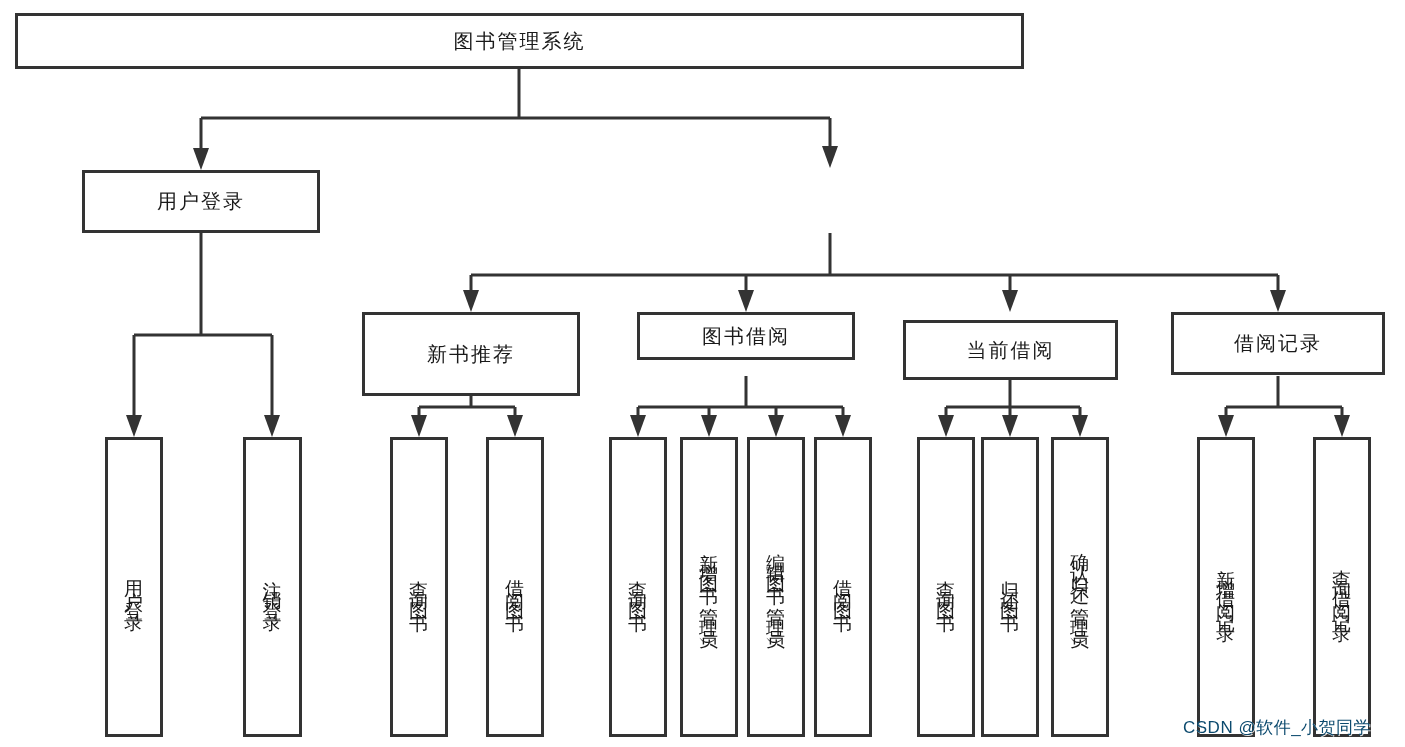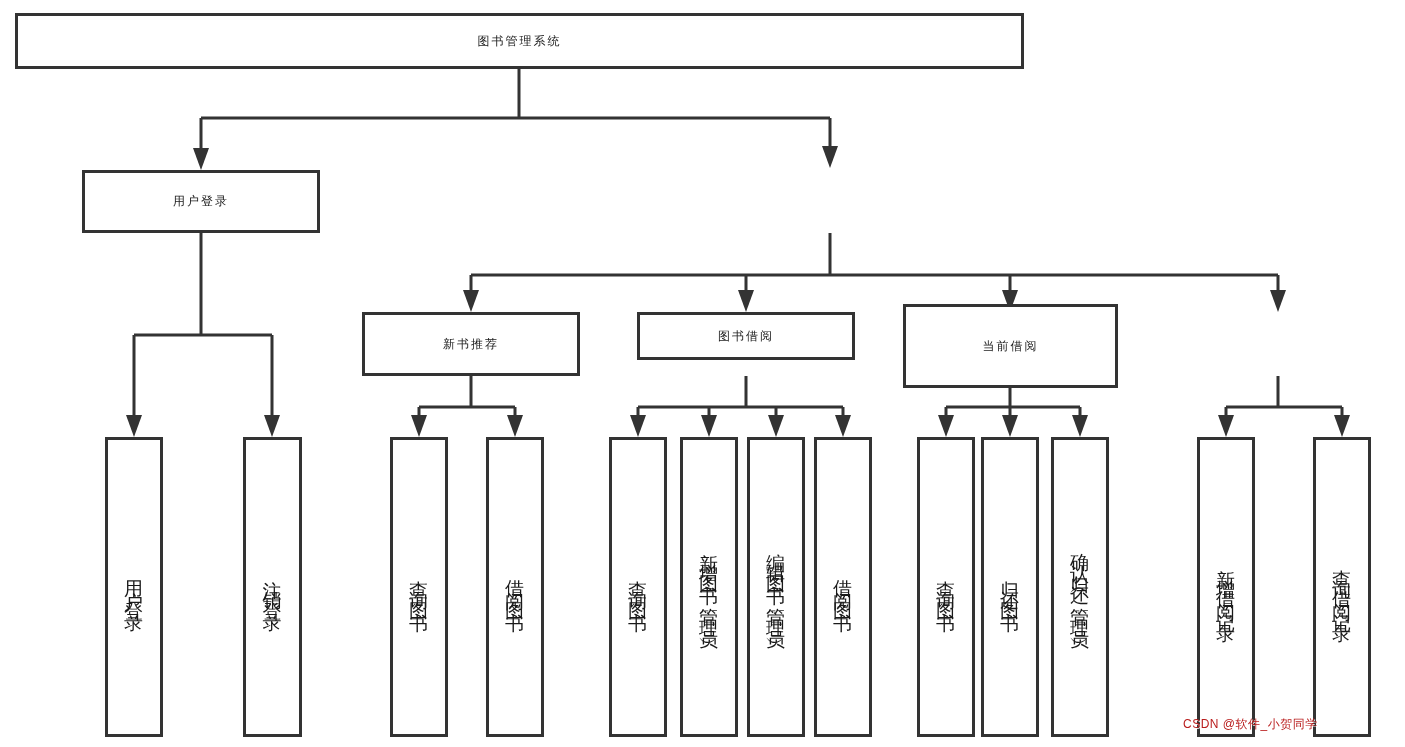--- a/index.html
+++ b/index.html
@@ -22,40 +22,40 @@
     box-sizing: border-box;
     border: 3px solid #333333;
     background: #ffffff;
     display: flex;
     align-items: center;
     justify-content: center;
     color: #1a1a1a;
     z-index: 2;
   }
   .node .lbl {
-    font-size: 12px;
+    font-size: 20px;
     letter-spacing: 2px;
     white-space: nowrap;
   }
   .node.v .lbl {
     writing-mode: vertical-rl;
     text-orientation: mixed;
     font-size: 19px;
     letter-spacing: 11px;
     line-height: 1;
     white-space: normal;
   }
   .watermark {
     position: absolute;
     left: 1183px;
     top: 716px;
     z-index: 5;
-    font-size: 12px;
+    font-size: 17px;
     letter-spacing: 0.5px;
-    color: #b91c1c;
+    color: #0c4a6e;
     text-shadow: 1px 1px 0 rgba(255,255,255,0.85);
     white-space: nowrap;
   }
 </style>
 </head>
 <body>
 
 <div class="stage">
 
   <svg class="connectors" viewBox="0 0 1405 747" xmlns="http://www.w3.org/2000/svg">
@@ -118,28 +118,31 @@
   </svg>
 
   <div class="node" style="left:15px;top:13px;width:1009px;height:56px">
     <span class="lbl">图书管理系统</span>
   </div>
 
   <div class="node" style="left:82px;top:170px;width:238px;height:63px">
     <span class="lbl">用户登录</span>
   </div>
 
-  <div class="node" style="left:362px;top:312px;width:218px;height:64px">
+  <div class="node" style="left:362px;top:312px;width:218px;height:84px">
     <span class="lbl">新书推荐</span>
   </div>
   <div class="node" style="left:637px;top:312px;width:218px;height:48px">
     <span class="lbl">图书借阅</span>
   </div>
-  <div class="node" style="left:903px;top:304px;width:215px;height:84px">
+  <div class="node" style="left:903px;top:320px;width:215px;height:60px">
     <span class="lbl">当前借阅</span>
+  </div>
+  <div class="node" style="left:1171px;top:312px;width:214px;height:63px">
+    <span class="lbl">借阅记录</span>
   </div>
 
   <div class="node v" style="left:105px;top:437px;width:58px;height:300px">
     <span class="lbl">用户登录</span>
   </div>
   <div class="node v" style="left:243px;top:437px;width:59px;height:300px">
     <span class="lbl">注销登录</span>
   </div>
 
   <div class="node v" style="left:390px;top:437px;width:58px;height:300px">

